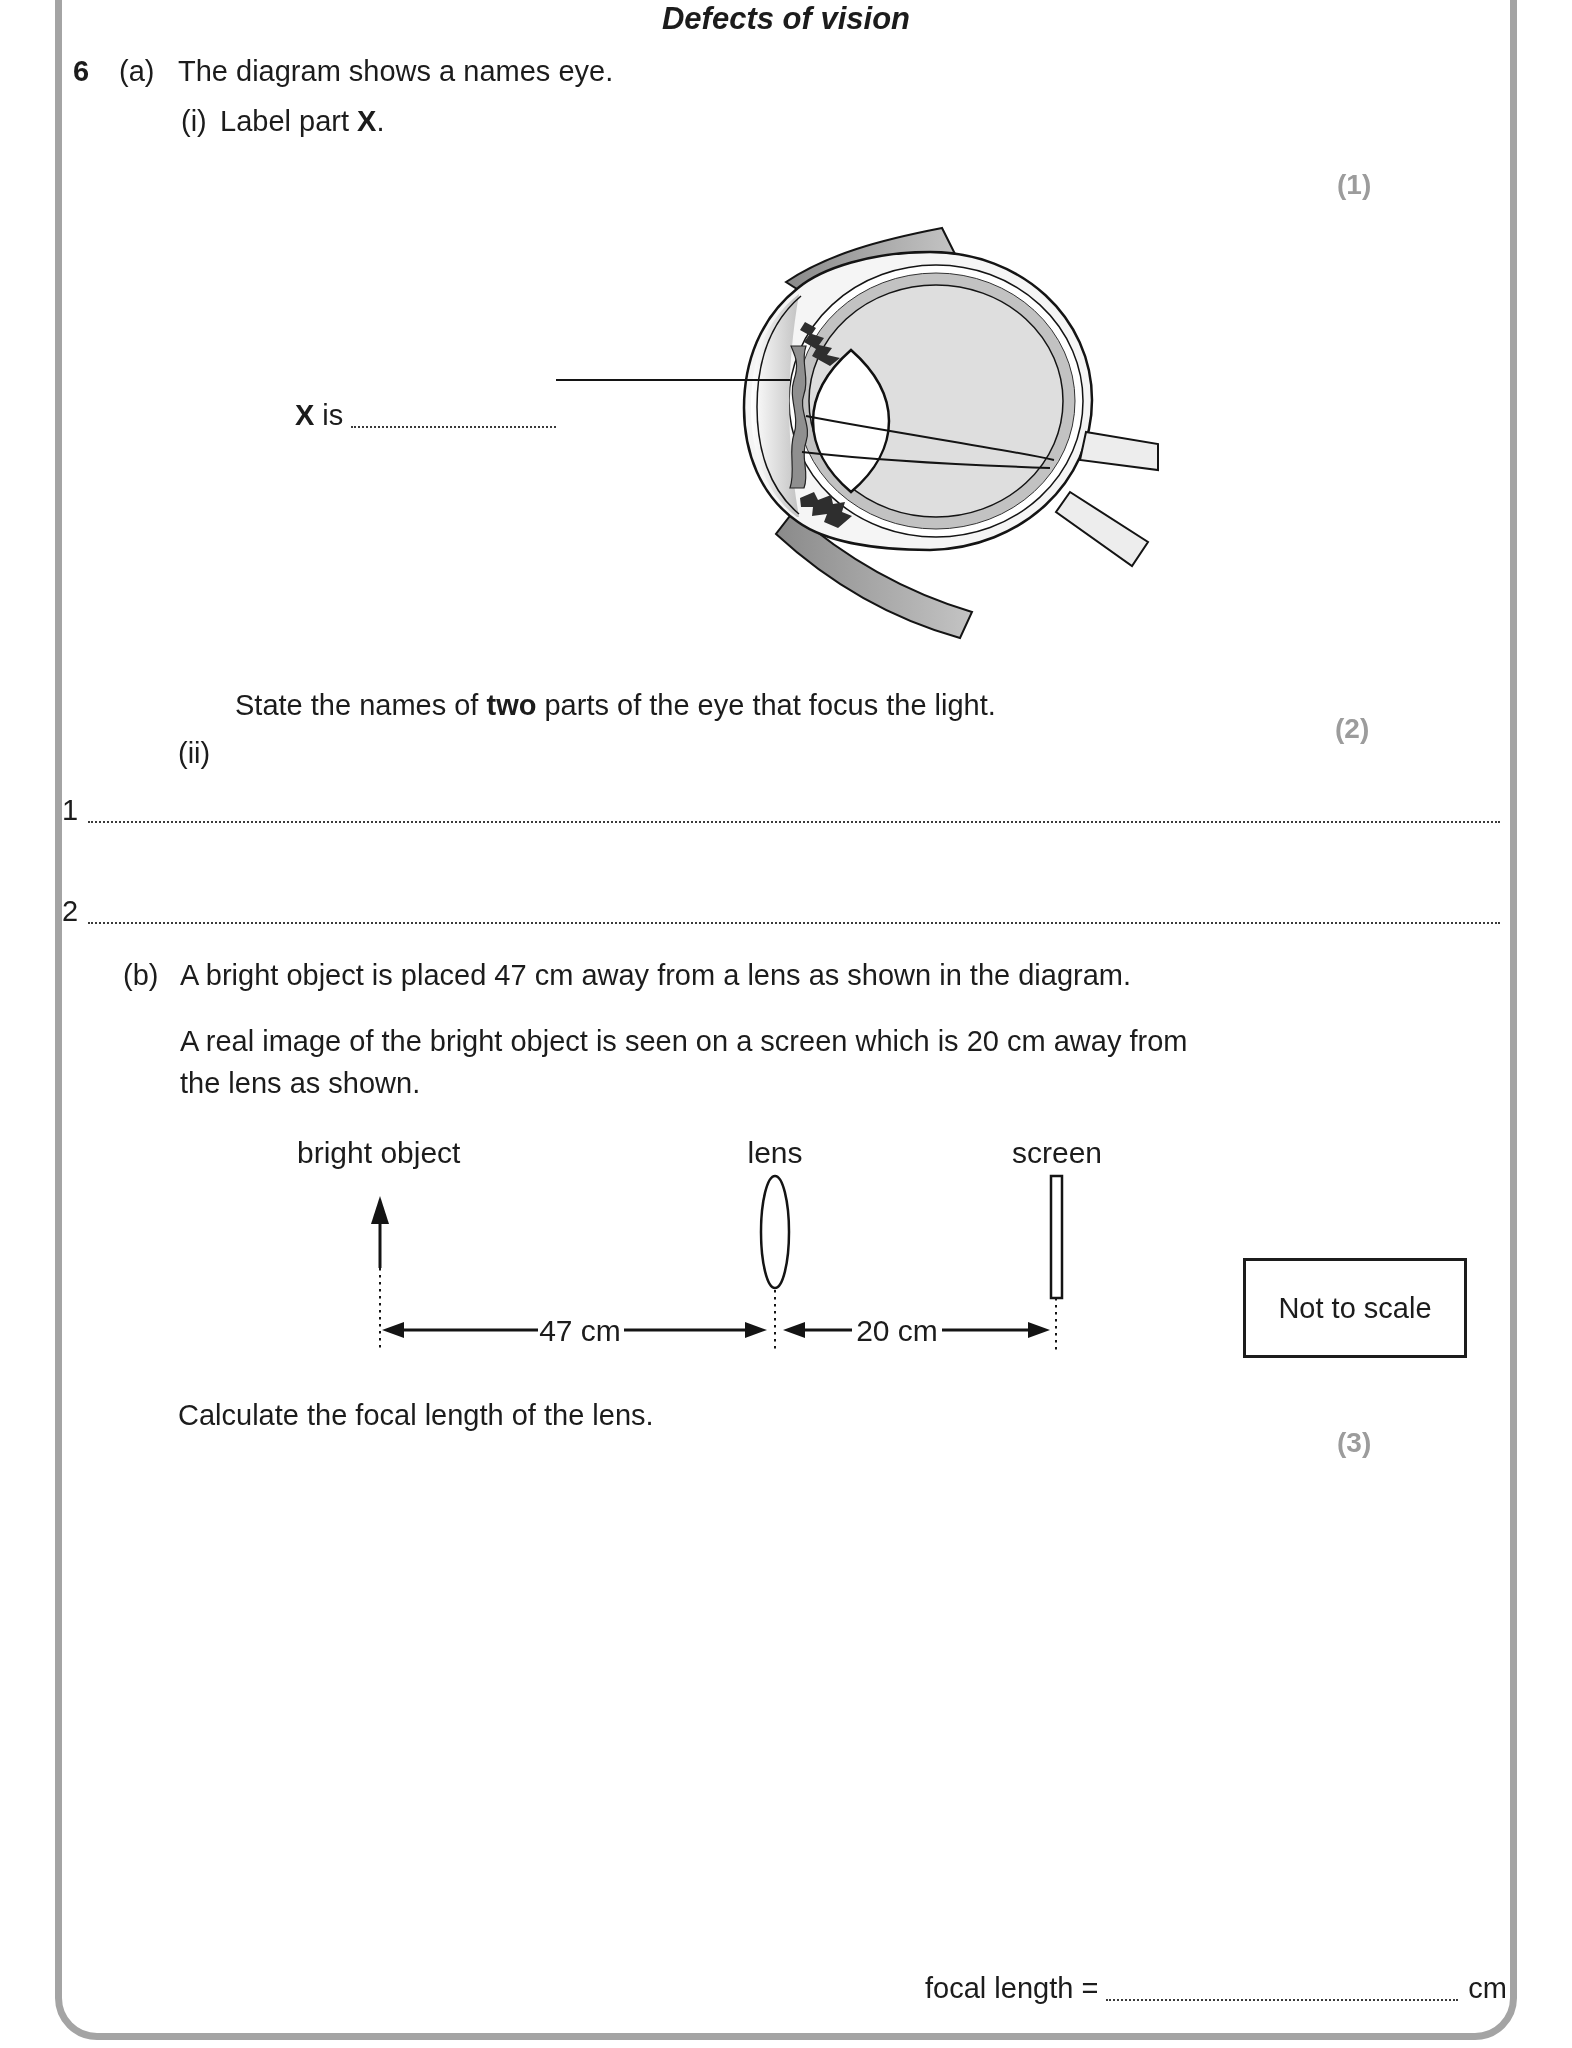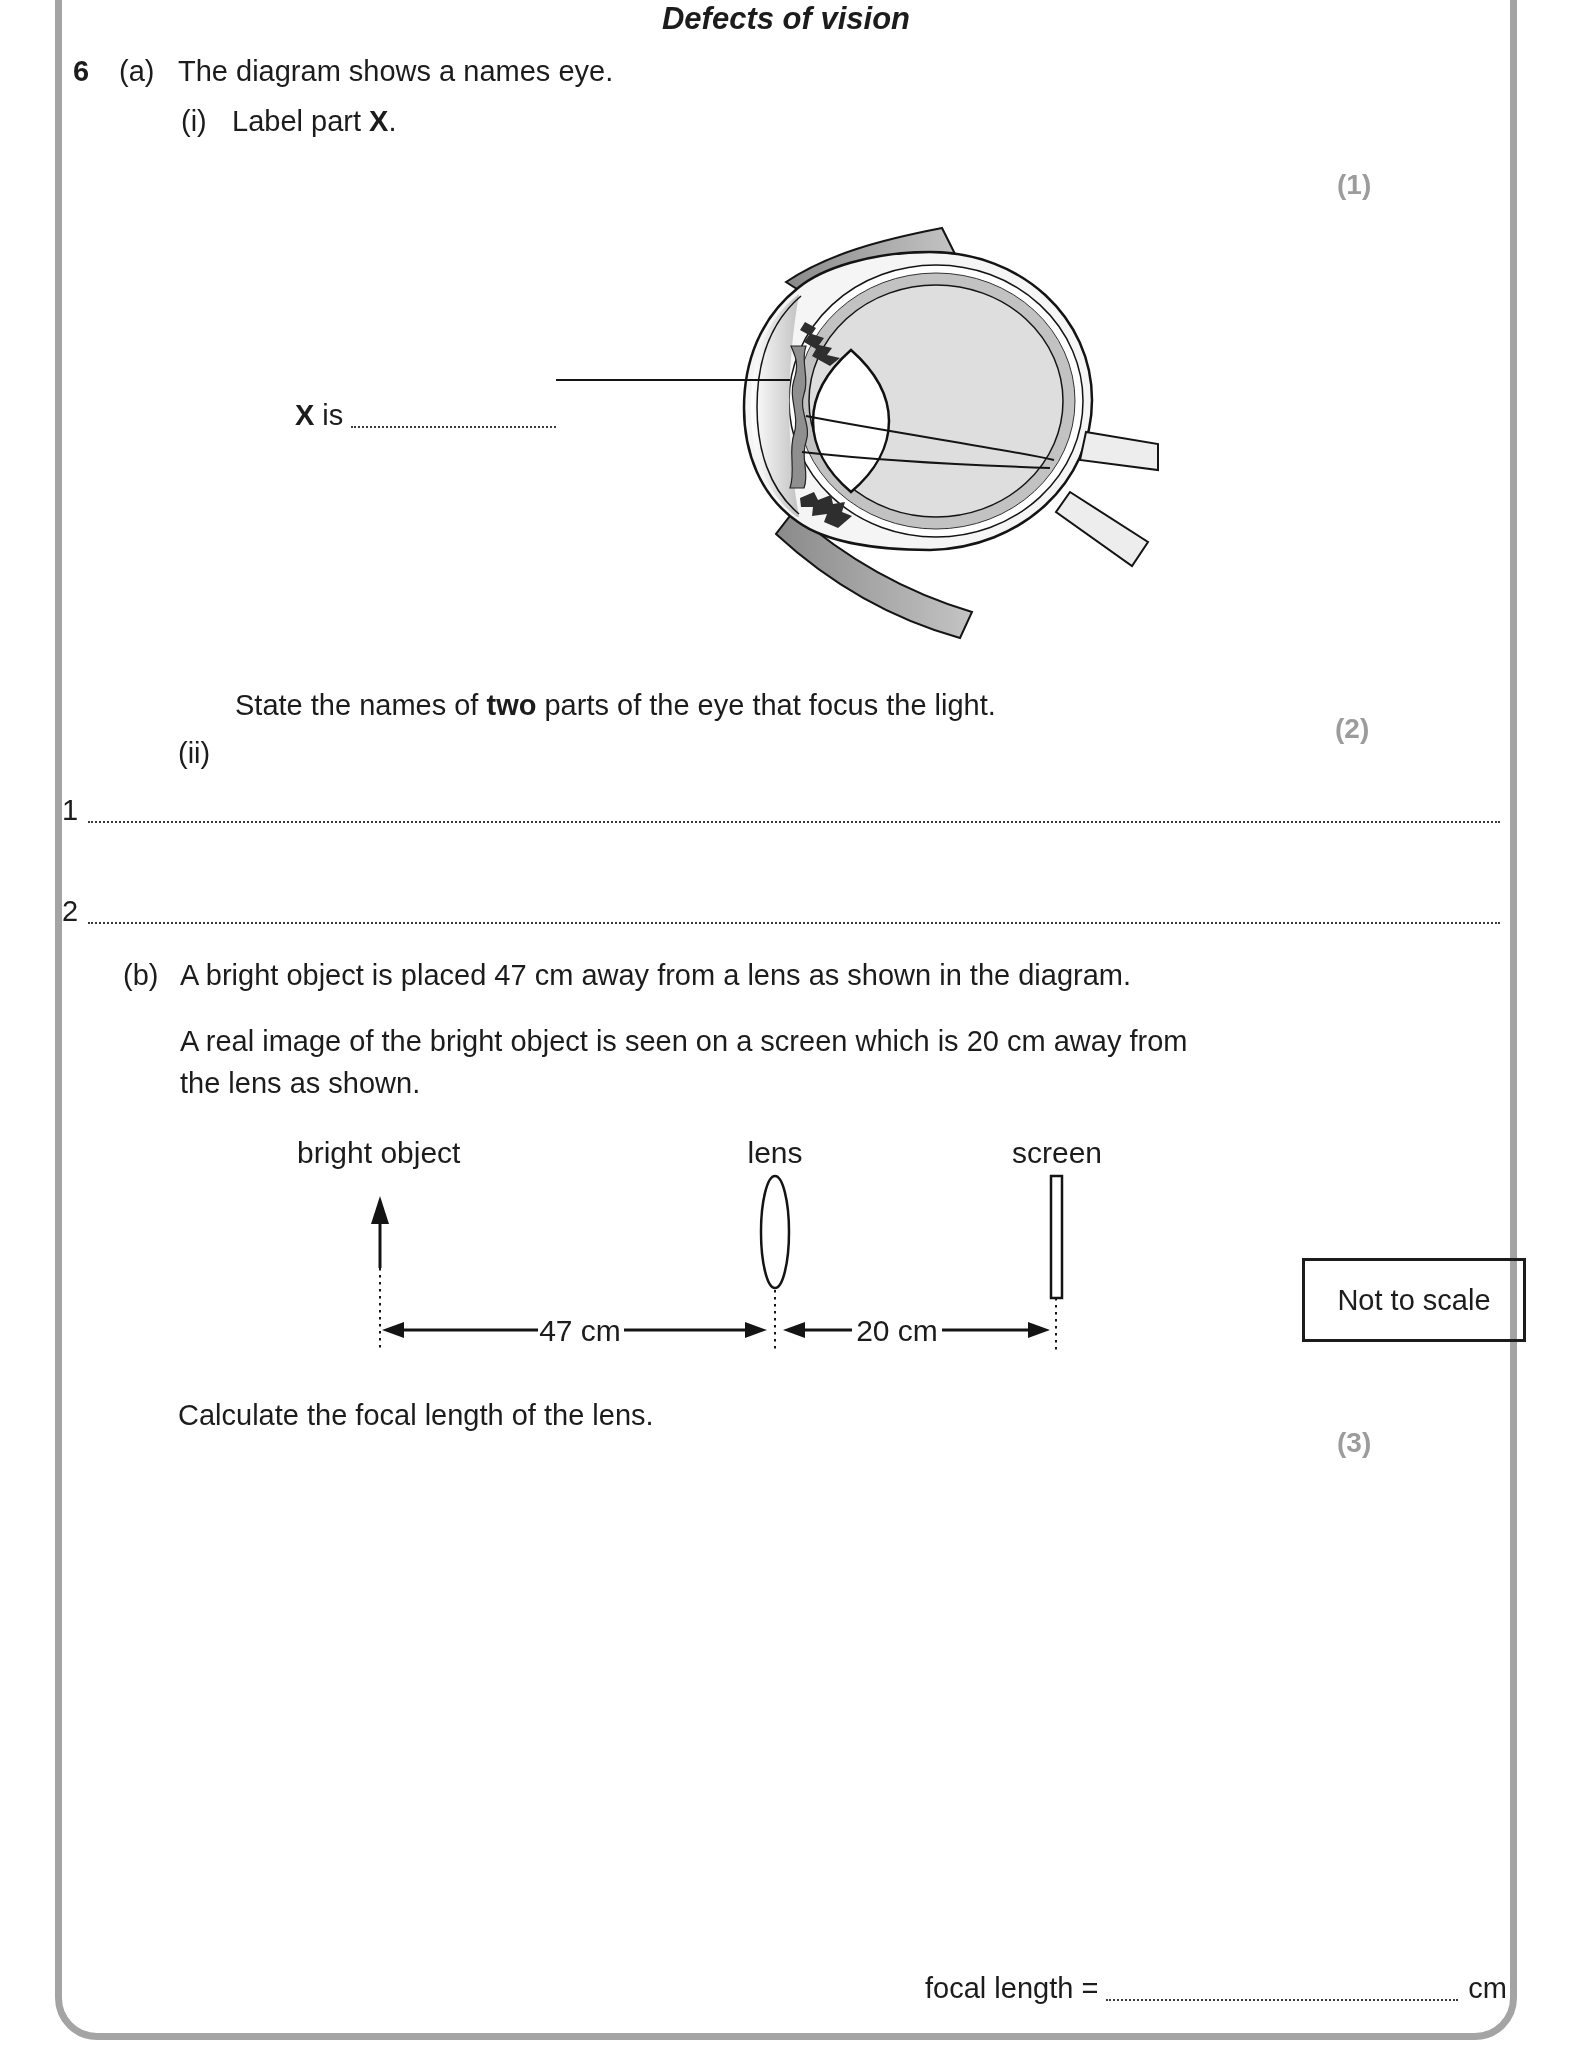--- a/index.html
+++ b/index.html
@@ -22,42 +22,42 @@
   .bold{font-weight:bold;}
   .mark{
     color:#9c9c9c;font-weight:bold;font-size:28px;
   }
   .flexrow{display:flex;align-items:flex-end;}
   .leader{
     border-bottom:2.5px dotted #3a3a3a;
     height:1em;flex:1;margin-bottom:4px;
   }
   .ntsbox{
-    left:1302px;top:1258px;width:224px;height:84px;
+    left:1243px;top:1258px;width:224px;height:100px;
     border:3px solid #1c1c1c;box-sizing:border-box;
     display:flex;align-items:center;justify-content:center;
   }
   svg text{
     font-family:"Liberation Sans", sans-serif;
     font-size:30px;fill:#1c1c1c;
   }
 </style>
 </head>
 <body>
 
 <div class="abs frame"></div>
 
 <div class="abs title">Defects of vision</div>
 
 <div class="abs" style="left:73px;top:54px;"><span class="bold">6</span></div>
 <div class="abs" style="left:119px;top:54px;">(a)</div>
 <div class="abs" style="left:178px;top:54px;">The diagram shows a names eye.</div>
 
 <div class="abs" style="left:181px;top:104px;">(i)</div>
-<div class="abs" style="left:232px;top:104px;"><span>Label part </span><span class="bold">X</span><span>.</span></div>
+<div class="abs" style="left:220px;top:104px;"><span>Label part </span><span class="bold">X</span><span>.</span></div>
 
 <div class="abs mark" style="left:1337px;top:168px;">(1)</div>
 
 <div class="abs flexrow" style="left:295px;top:366px;width:261px;">
   <span class="bold">X</span>
   <span style="margin-left:8px;margin-top:32px;">is</span>
   <span class="leader" style="margin-left:8px;"></span>
 </div>
 
 <svg class="abs" style="left:540px;top:160px;width:620px;height:500px;" viewBox="540 160 620 500">

